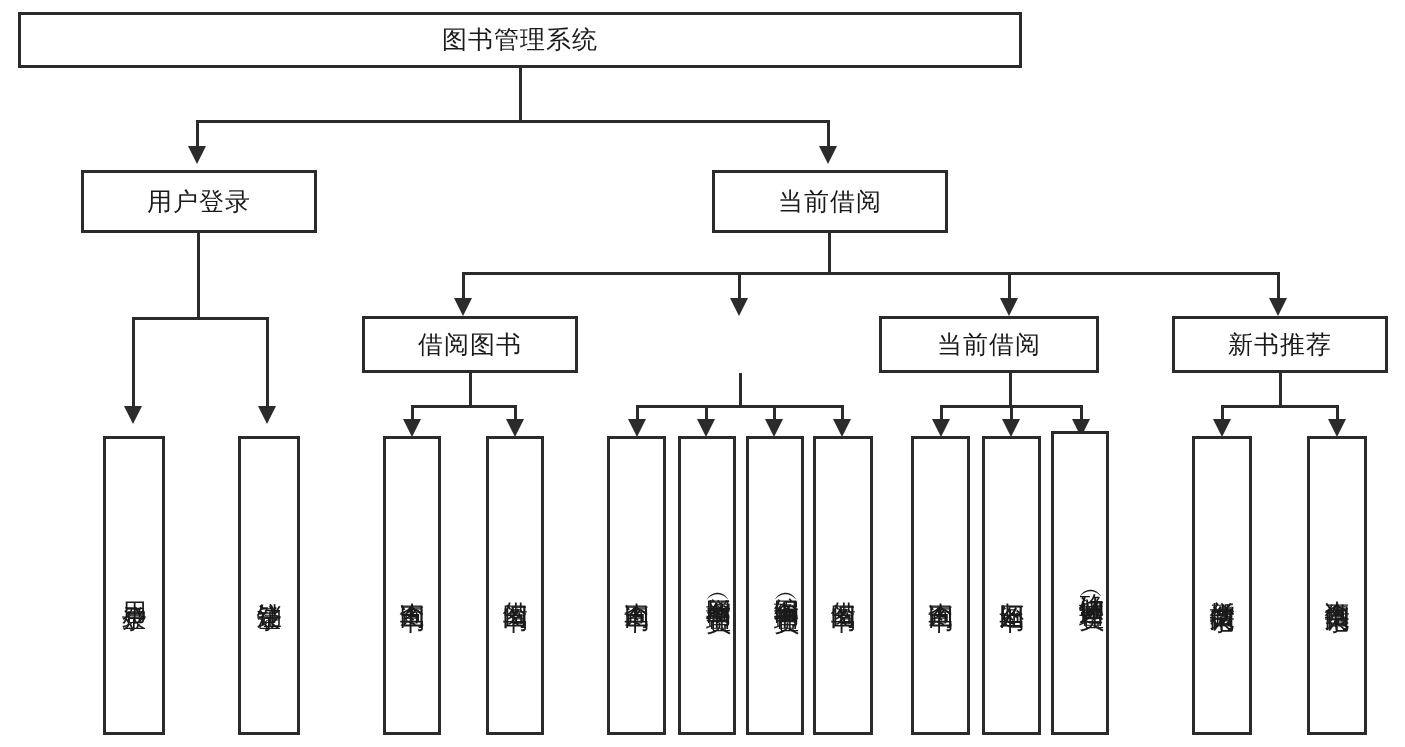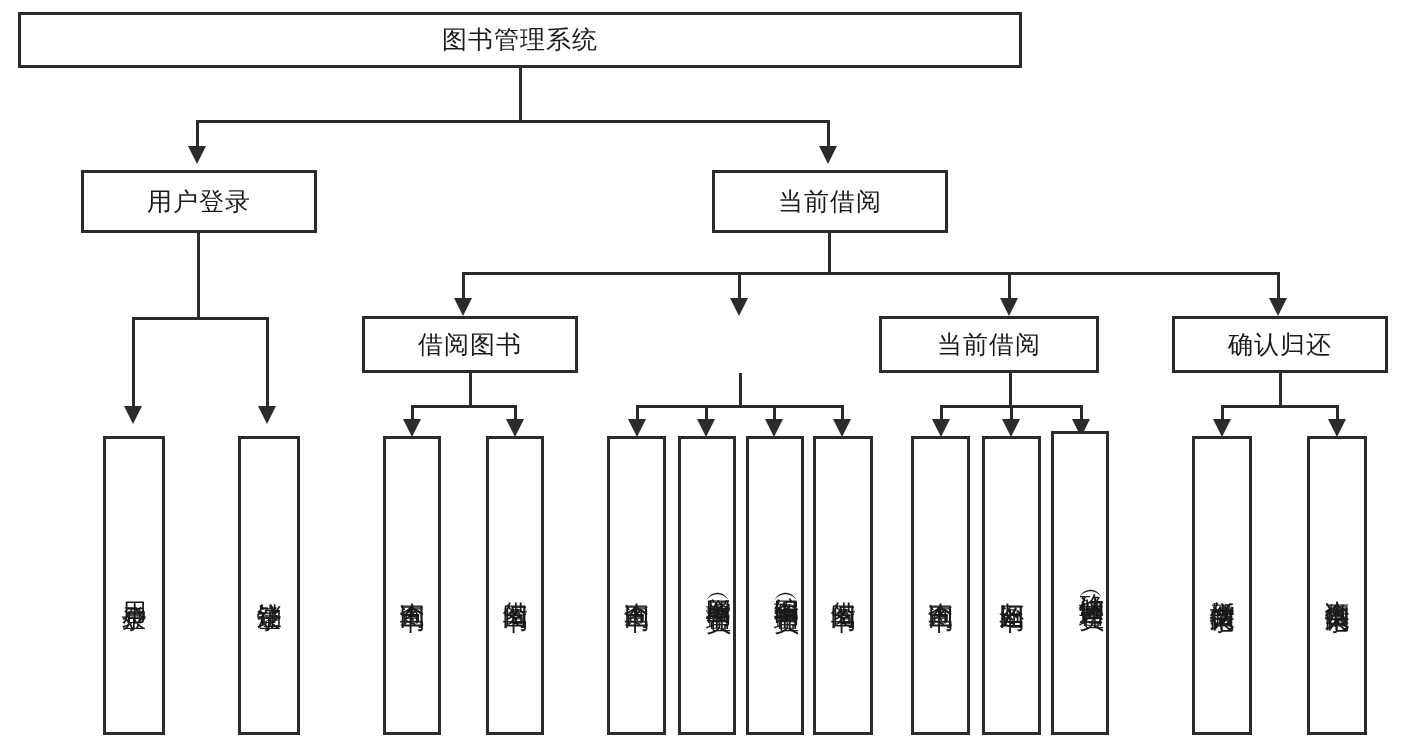--- a/index.html
+++ b/index.html
@@ -125,21 +125,21 @@
   <div class="arrow" style="left:1000px; top:298px;"></div>
 
   <div class="vline" style="left:1277px; top:272px; width:3px; height:26px;"></div>
   <div class="arrow" style="left:1269px; top:298px;"></div>
 
   <div class="box h" style="left:362px; top:316px; width:216px; height:57px;">借阅图书</div>
 
 
   <div class="box h" style="left:879px; top:316px; width:220px; height:57px;">当前借阅</div>
 
-  <div class="box h" style="left:1172px; top:316px; width:216px; height:57px;">确认归还</div>
+  <div class="box h" style="left:1172px; top:316px; width:216px; height:57px;">新书推荐</div>
 
   <div class="vline" style="left:469px; top:373px; width:3px; height:32px;"></div>
   <div class="hline" style="left:411px; top:405px; width:106px; height:3px;"></div>
   <div class="vline" style="left:411px; top:405px; width:3px; height:14px;"></div>
   <div class="arrow" style="left:403px; top:419px;"></div>
   <div class="vline" style="left:514px; top:405px; width:3px; height:14px;"></div>
   <div class="arrow" style="left:506px; top:419px;"></div>
 
   <div class="vline" style="left:739px; top:373px; width:3px; height:32px;"></div>
   <div class="hline" style="left:636px; top:405px; width:208px; height:3px;"></div>

